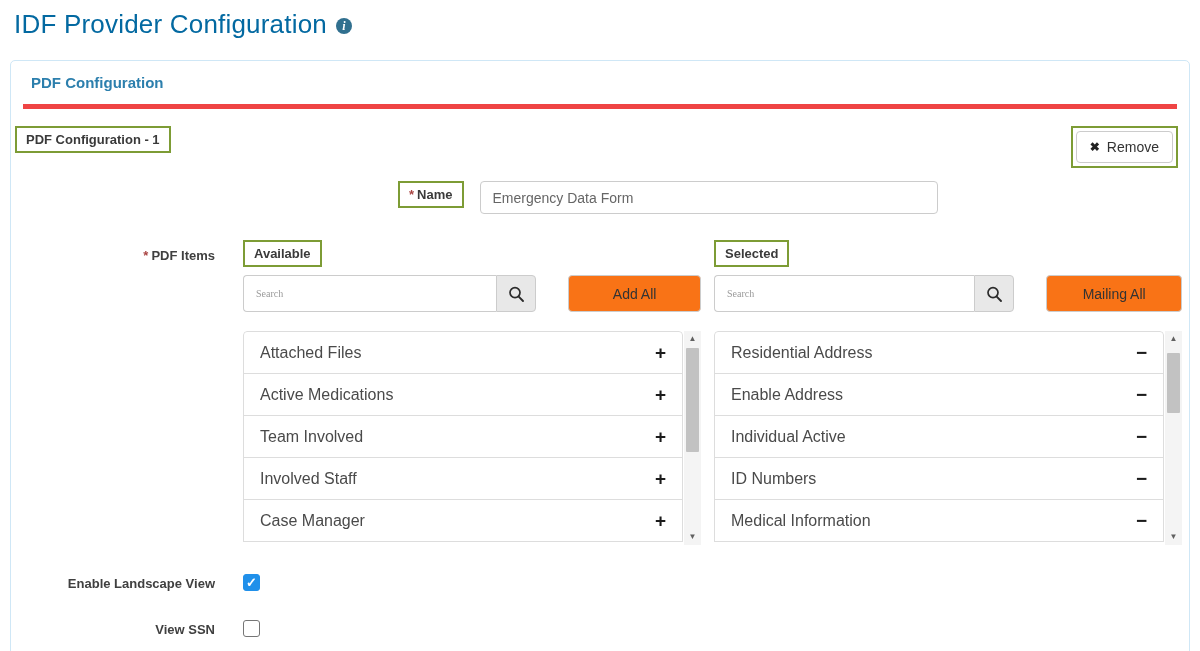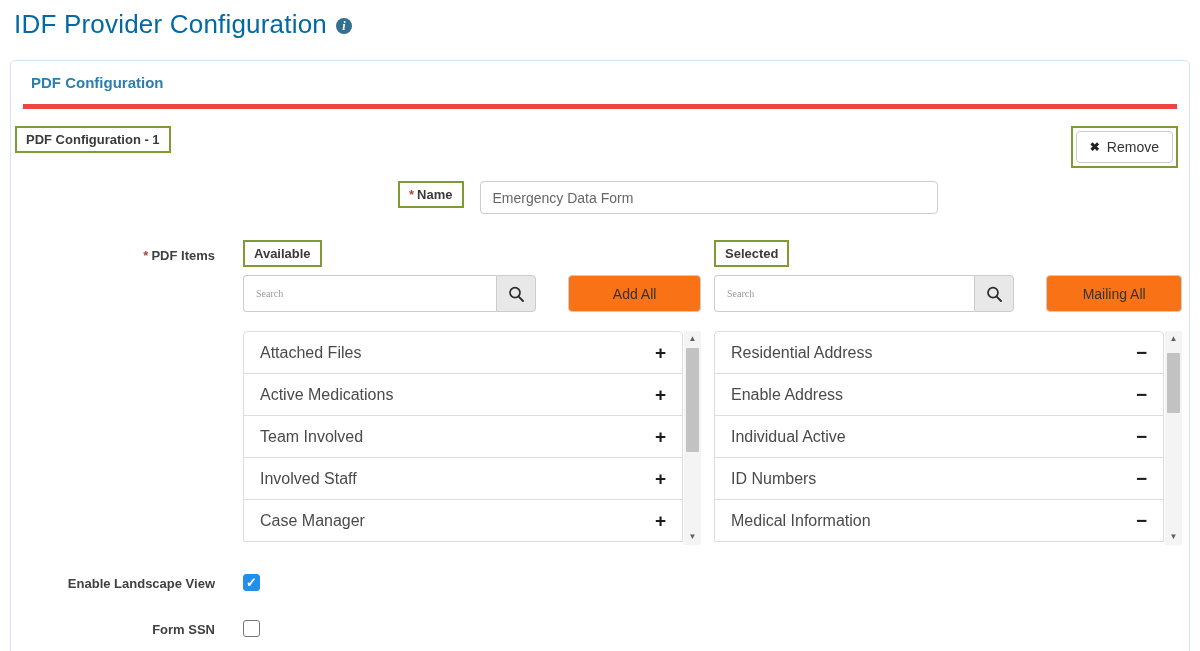--- a/index.html
+++ b/index.html
@@ -234,19 +234,19 @@
     </div>
 
     <div>
 
         <div class="form-row check-row">
           <div class="label-col">Enable Landscape View</div>
           <div class="checkbox checked"></div>
         </div>
 
         <div class="form-row check-row">
-          <div class="label-col">Form SSN</div>
+          <div class="label-col">View SSN</div>
           <div class="checkbox"></div>
         </div>
       </div>
 
   </div>
 </div>
 
 </body></html>

